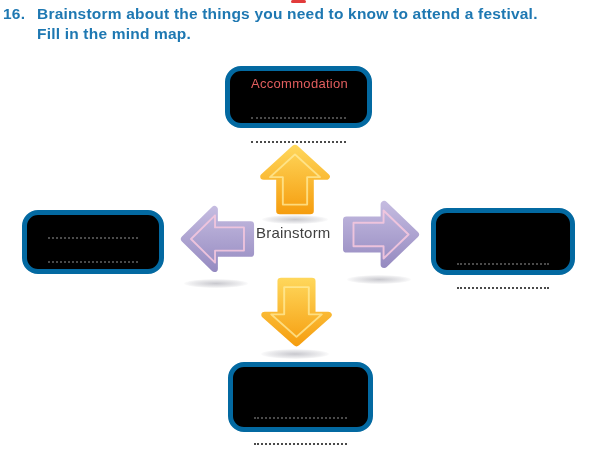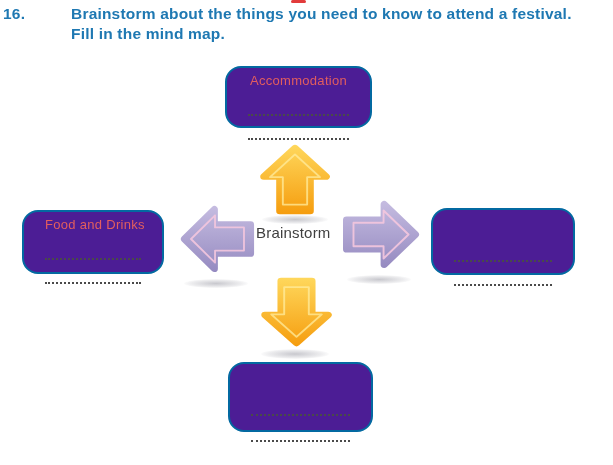--- a/index.html
+++ b/index.html
@@ -7,29 +7,29 @@
     position:relative;width:613px;height:465px;background:#ffffff;
     font-family:"Liberation Sans",sans-serif;overflow:hidden;
   }
   
   .title-row{
     position:absolute;left:3px;top:4px;width:608px;
     display:flex;color:#1e78b2;font-weight:bold;font-size:15.5px;line-height:20px;
     letter-spacing:0.2px;
   }
   .title-num{flex:0 0 34px;}
-  .title-text{flex:1;margin-left:34px;}
+  .title-text{flex:1;}
   .title-text span{display:block;}
   .red-artifact{
     position:absolute;left:291px;top:0;width:15px;height:3px;
     background:#e23b3b;border-radius:2px;
   }
   
   .node{
-    position:absolute;background:#4c1d95;border:2px solid #0369a1;border-radius:16px;
+    position:absolute;background:#000000;border:5px solid #0369a1;border-radius:16px;
     box-sizing:border-box;padding:0 21px;
   }
   .node-top{left:225px;top:66px;width:147px;height:62px;}
   .node-left{left:22px;top:210px;width:142px;height:64px;}
   .node-right{left:431px;top:208px;width:144px;height:67px;}
   .node-bottom{left:228px;top:362px;width:145px;height:70px;}
   .node-label{
     height:22px;line-height:22px;text-align:center;color:#e25e5e;
     font-size:13px;letter-spacing:0.3px;margin-top:2px;white-space:nowrap;
   }
@@ -86,21 +86,20 @@
     </div>
   </div>
 
   <div class="node node-top">
     <div class="node-label">Accommodation</div>
     <div class="blank"></div>
     <div class="blank"></div>
   </div>
 
   <div class="node node-left">
-    <div class="node-label">Food and Drinks</div>
     <div class="blank"></div>
     <div class="blank"></div>
   </div>
 
   <div class="node node-right">
     <div class="node-label"></div>
     <div class="blank"></div>
     <div class="blank"></div>
   </div>
 

